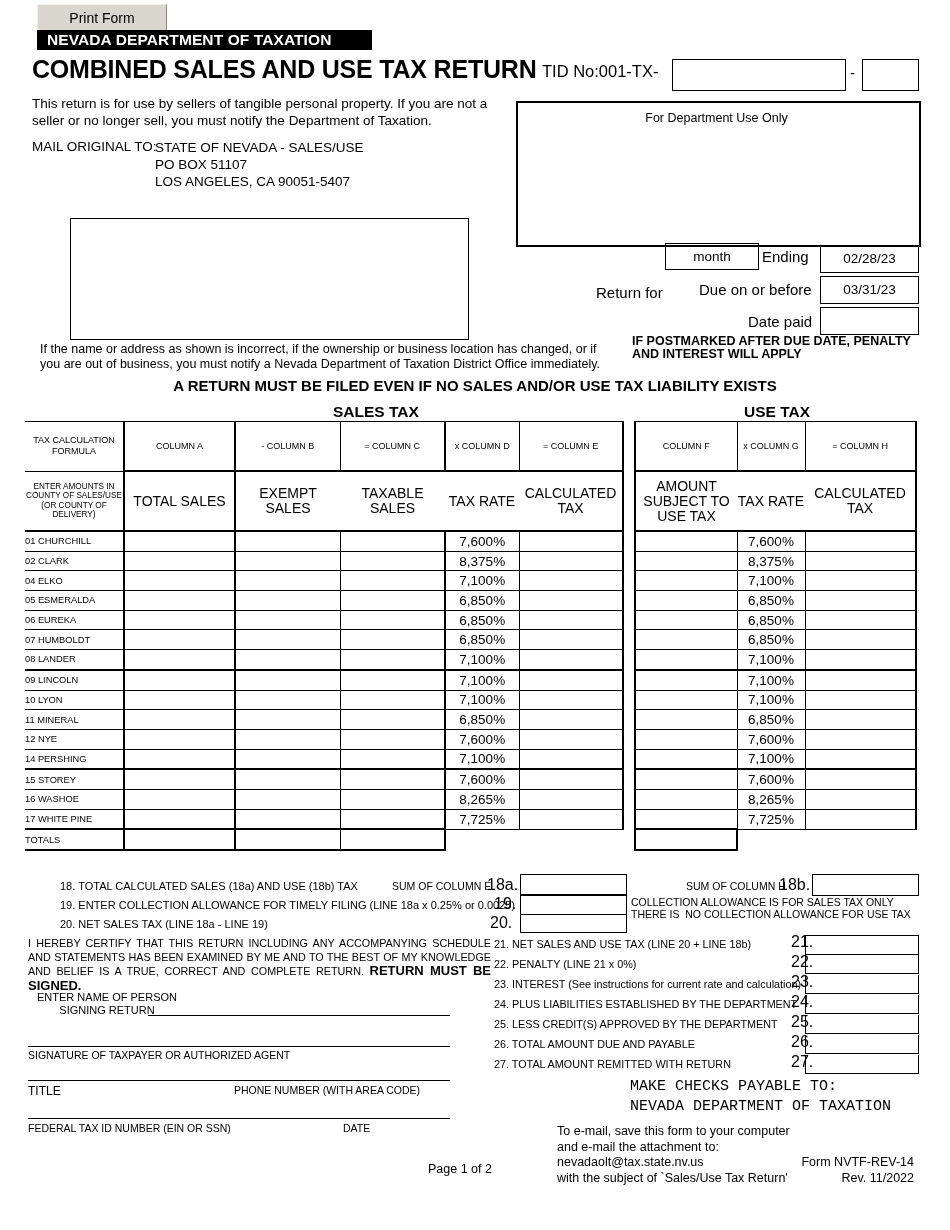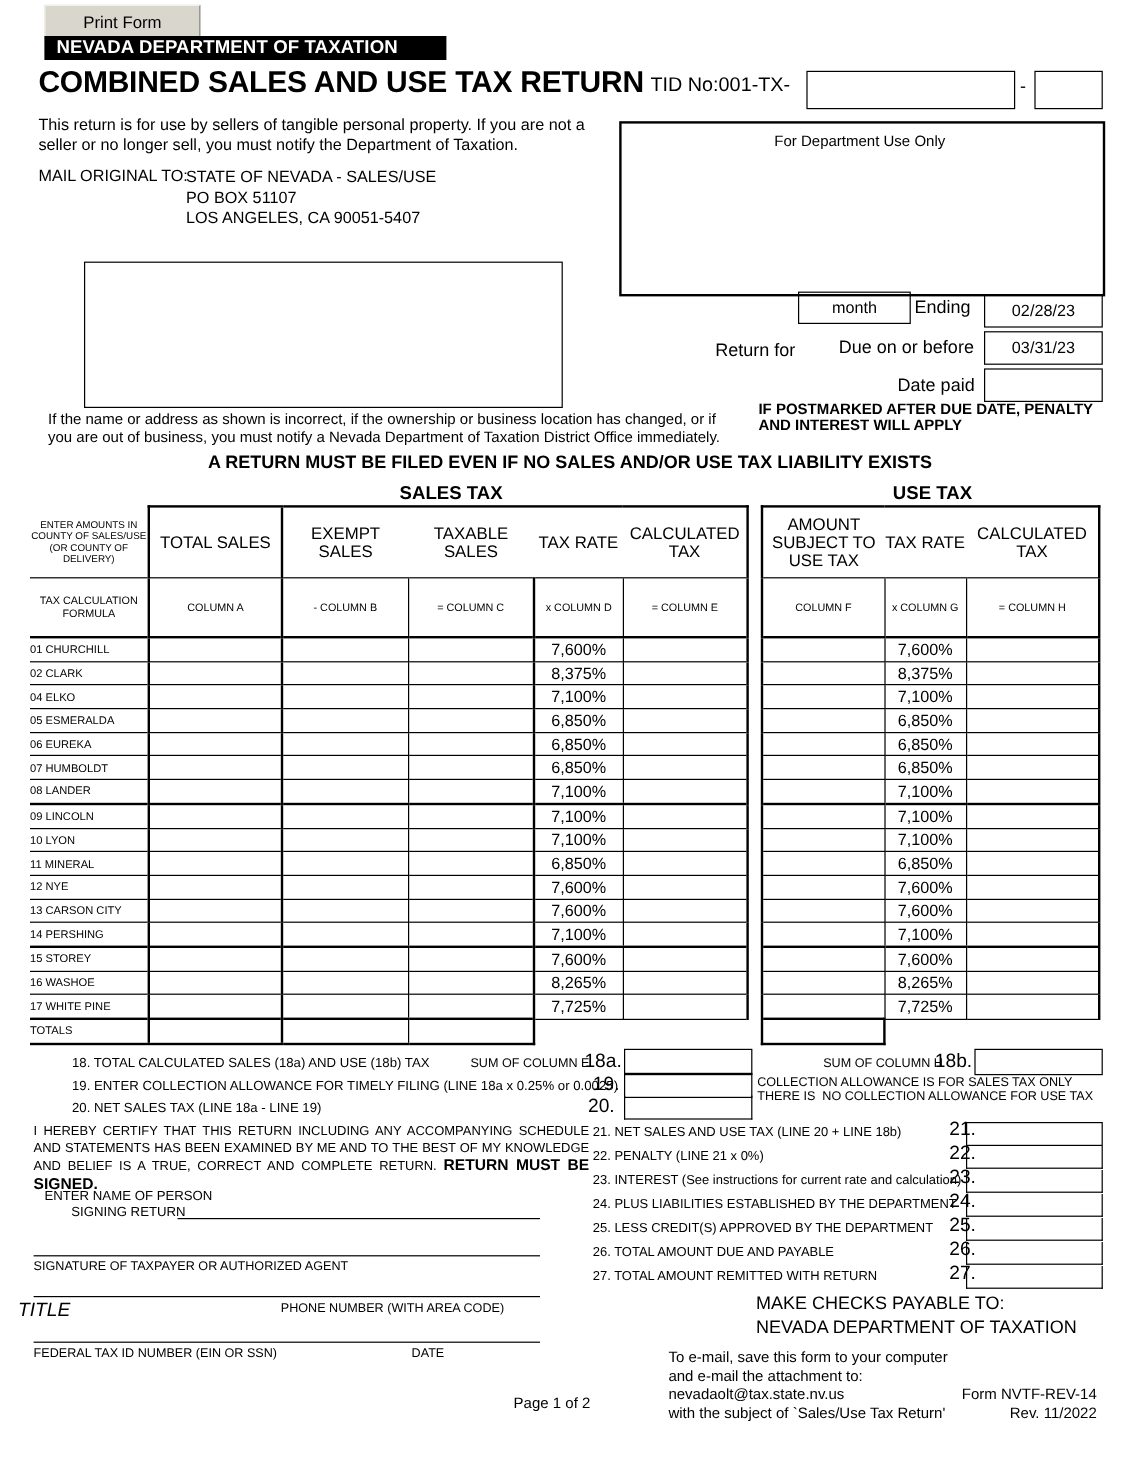--- a/index.html
+++ b/index.html
@@ -112,34 +112,34 @@
   
   #certify{left:28px;top:937px;width:463px;font-size:10.8px;line-height:13.5px;text-align:justify;}
   #certify b{font-size:13px;}
 
   
   #sig-name-lbl{left:32px;top:991px;font-size:11px;line-height:13px;width:150px;text-align:center;}
   #sig-name-line{left:148px;top:1015px;width:302px;height:0;border-top:1.2px solid #000;}
   #sig-line1{left:28px;top:1046px;width:422px;height:0;border-top:1.5px solid #000;}
   #sig-lbl1{left:28px;top:1049px;font-size:10.5px;}
   #sig-line2{left:28px;top:1080px;width:422px;height:0;border-top:1.5px solid #000;}
-  #sig-lbl2a{left:15px;top:1084px;font-size:16px;font-style:italic;}
+  #sig-lbl2a{left:28px;top:1084px;font-size:12px;}
   #sig-lbl2b{left:234px;top:1084px;font-size:10.5px;}
   #sig-line3{left:28px;top:1118px;width:422px;height:0;border-top:1.5px solid #000;}
   #sig-lbl3a{left:28px;top:1122px;font-size:10.5px;}
   #sig-lbl3b{left:343px;top:1122px;font-size:10.5px;}
 
   
   .r-lbl{font-size:10.8px;}
   .r-num{font-size:16px;}
   .r-box{width:112px;height:18px;border:1.5px solid #000;border-top:none;}
   #rbox-first{border-top:1.5px solid #000;}
 
   
-  #checks-payable{left:630px;top:1077px;font-size:15px;line-height:20px;}
+  #checks-payable{left:630px;top:1077px;font-size:15px;line-height:20px;font-family:Liberation Mono, monospace;}
   #email-note{left:537px;top:1124px;font-size:12.5px;line-height:15.5px;}
   #form-no{left:786px;top:1155px;font-size:12.5px;line-height:15.5px;text-align:right;width:128px;}
   #page-no{left:428px;top:1162px;font-size:12.5px;}
 </style>
 </head>
 <body>
 
 <div class="abs" id="print-form-btn">Print Form</div>
 
 <div class="abs" id="dept-banner">NEVADA DEPARTMENT OF TAXATION</div>
@@ -186,44 +186,44 @@
       <col style="width:105px">
         <col style="width:74px">
         <col style="width:104px">
       <col style="width:12px">
       <col style="width:102px">
         <col style="width:68px">
         <col style="width:111px">
     </colgroup>
     <tbody id="tbody-main">
         <tr>
+          <td class="fm lbl" style="border-left:none;">TAX CALCULATION FORMULA</td>
+          <td class="fm thickL">COLUMN A</td>
+          <td class="fm thickL">- COLUMN B</td>
+          <td class="fm">= COLUMN C</td>
+          <td class="fm thickL">x COLUMN D</td>
+          <td class="fm thickR">= COLUMN E</td>
+          <td class="nob"></td>
+          <td class="fm thickL">COLUMN F</td>
+          <td class="fm">x COLUMN G</td>
+          <td class="fm thickR">= COLUMN H</td>
+        </tr>
+        <tr>
           <td class="hd small" style="border-bottom:none;border-left:none;border-top:none;">ENTER AMOUNTS IN COUNTY OF SALES/USE (OR COUNTY OF DELIVERY)</td>
           <td class="hd thickL thickT">TOTAL SALES</td>
           <td class="hd thickL thickT noR">EXEMPT SALES</td>
           <td class="hd thickT noL noR">TAXABLE SALES</td>
           <td class="hd thickT noL noR">TAX RATE</td>
           <td class="hd thickT noL thickR">CALCULATED TAX</td>
           <td class="nob"></td>
           <td class="hd thickT thickL noR">AMOUNT SUBJECT TO USE TAX</td>
           <td class="hd thickT noL noR">TAX RATE</td>
           <td class="hd thickT noL thickR">CALCULATED TAX</td>
         </tr>
         <tr>
-          <td class="fm lbl" style="border-left:none;">TAX CALCULATION FORMULA</td>
-          <td class="fm thickL">COLUMN A</td>
-          <td class="fm thickL">- COLUMN B</td>
-          <td class="fm">= COLUMN C</td>
-          <td class="fm thickL">x COLUMN D</td>
-          <td class="fm thickR">= COLUMN E</td>
-          <td class="nob"></td>
-          <td class="fm thickL">COLUMN F</td>
-          <td class="fm">x COLUMN G</td>
-          <td class="fm thickR">= COLUMN H</td>
-        </tr>
-        <tr>
           <td class="rowh cty thickT" style="border-left:none;">01 CHURCHILL</td>
           <td class="rowh thickL thickT"></td>
           <td class="rowh thickL thickT"></td>
           <td class="rowh thickT"></td>
           <td class="rowh rate thickL thickT">7,600%</td>
           <td class="rowh thickR thickT"></td>
           <td class="nob"></td>
           <td class="rowh thickL thickT"></td>
           <td class="rowh rate thickT">7,600%</td>
           <td class="rowh thickR thickT"></td>
@@ -331,32 +331,20 @@
           <td class="rowh"></td>
           <td class="rowh rate thickL">6,850%</td>
           <td class="rowh thickR"></td>
           <td class="nob"></td>
           <td class="rowh thickL"></td>
           <td class="rowh rate">6,850%</td>
           <td class="rowh thickR"></td>
         </tr>
         <tr>
           <td class="rowh cty" style="border-left:none;">12 NYE</td>
-          <td class="rowh thickL"></td>
-          <td class="rowh thickL"></td>
-          <td class="rowh"></td>
-          <td class="rowh rate thickL">7,600%</td>
-          <td class="rowh thickR"></td>
-          <td class="nob"></td>
-          <td class="rowh thickL"></td>
-          <td class="rowh rate">7,600%</td>
-          <td class="rowh thickR"></td>
-        </tr>
-        <tr>
-          <td class="rowh cty" style="border-left:none;">13 CARSON CITY</td>
           <td class="rowh thickL"></td>
           <td class="rowh thickL"></td>
           <td class="rowh"></td>
           <td class="rowh rate thickL">7,600%</td>
           <td class="rowh thickR"></td>
           <td class="nob"></td>
           <td class="rowh thickL"></td>
           <td class="rowh rate">7,600%</td>
           <td class="rowh thickR"></td>
         </tr>

